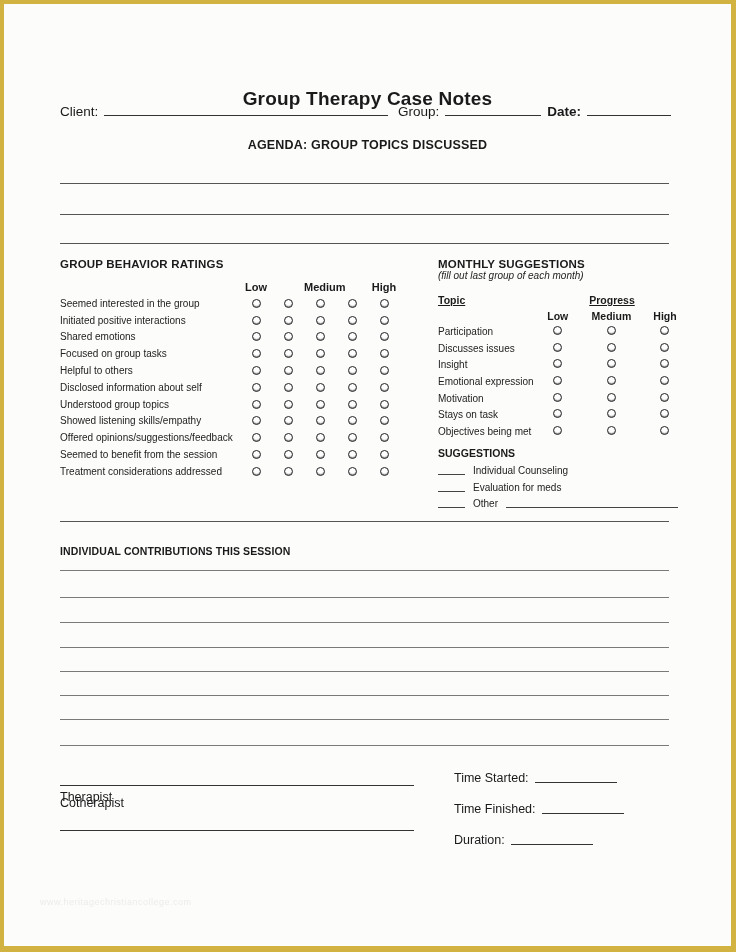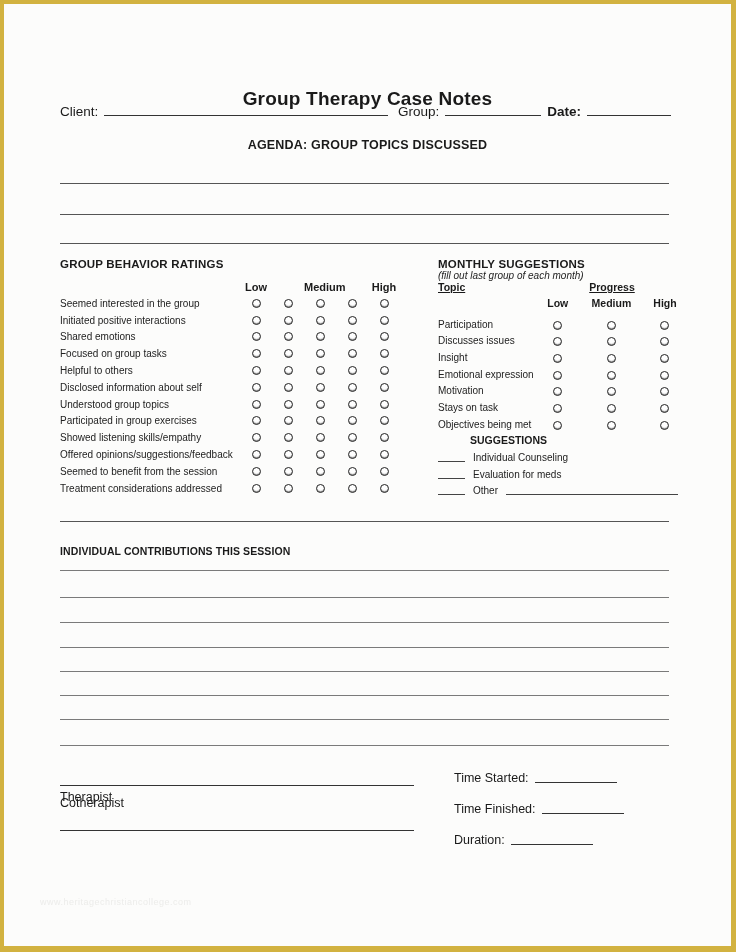--- a/index.html
+++ b/index.html
@@ -34,25 +34,25 @@
   .r-cells{display:flex;}
   .r-cell{width:32px;display:flex;justify-content:center;align-items:center;}
   .radio{width:7px;height:7px;border:1px solid #222;border-radius:50%;display:inline-block;
          box-shadow:inset 0 -1px 1px rgba(0,0,0,.45);background:#fff;}
   
   .m-head-row{display:flex;align-items:flex-end;}
   .m-topic-h{font-size:10.5px;font-weight:bold;text-decoration:underline;}
   .m-prog-h{font-size:10.5px;font-weight:bold;text-decoration:underline;margin-left:auto;width:160px;text-align:center;}
   .m-scale-row{display:flex;margin-left:93px;width:161px;}
   .m-scale-cell{width:53.6px;text-align:center;font-size:10.5px;font-weight:bold;}
-  .m-row{display:flex;align-items:flex-end;height:16.7px;}
+  .m-row{display:flex;align-items:flex-start;height:16.7px;}
   .m-label{width:93px;font-size:10px;color:#222;white-space:nowrap;}
   .m-cells{display:flex;}
   .m-cell{width:53.6px;display:flex;justify-content:center;align-items:center;}
-  .sug-head{font-size:10.5px;font-weight:bold;margin-top:3px;height:15px;display:flex;align-items:center;margin-left:32px;}
+  .sug-head{font-size:10.5px;font-weight:bold;margin-top:3px;height:15px;display:flex;align-items:center;}
   .sug-item{display:flex;align-items:flex-end;height:16.4px;font-size:10px;color:#222;}
   .sug-blank{width:27px;border-bottom:1px solid #444;margin:0 8px 2px 0;height:0;}
   .sug-tail{flex:1;border-bottom:1px solid #444;margin:0 4px 2px 8px;height:0;max-width:172px;}
   .contrib-head{font-size:10.5px;font-weight:bold;letter-spacing:.1px;}
   .foot-lbl{font-size:12.5px;}
   .t-row{display:flex;align-items:flex-end;}
   .t-line{width:82px;border-bottom:1.5px solid #333;height:0;margin:0 0 2px 6px;}
   .watermark{font-size:9px;color:#ececea;letter-spacing:.5px;}
 </style>
 </head>
@@ -223,40 +223,20 @@
             </div>
             <div class="r-cell">
               <span class="radio"></span>
             </div>
             <div class="r-cell">
               <span class="radio"></span>
             </div>
           </div>
         </div>
         <div class="r-row">
-          <span class="r-label">Participated in group exercises</span>
-          <div class="r-cells">
-            <div class="r-cell">
-              <span class="radio"></span>
-            </div>
-            <div class="r-cell">
-              <span class="radio"></span>
-            </div>
-            <div class="r-cell">
-              <span class="radio"></span>
-            </div>
-            <div class="r-cell">
-              <span class="radio"></span>
-            </div>
-            <div class="r-cell">
-              <span class="radio"></span>
-            </div>
-          </div>
-        </div>
-        <div class="r-row">
           <span class="r-label">Showed listening skills/empathy</span>
           <div class="r-cells">
             <div class="r-cell">
               <span class="radio"></span>
             </div>
             <div class="r-cell">
               <span class="radio"></span>
             </div>
             <div class="r-cell">
               <span class="radio"></span>
@@ -328,21 +308,21 @@
               <span class="radio"></span>
             </div>
           </div>
         </div>
       </div>
   </div>
 
   <div class="abs" style="top:254px;left:434px;width:254px;">
     <div class="sec-head">MONTHLY SUGGESTIONS</div>
     <div class="subtle">(fill out last group of each month)</div>
-    <div class="m-head-row" style="">
+    <div class="m-head-row" style="margin-top:13px;">
       <span class="m-topic-h">Topic</span>
       <span class="m-prog-h">Progress</span>
     </div>
     <div class="m-scale-row" style="margin-top:4px;">
       <span class="m-scale-cell">Low</span>
       <span class="m-scale-cell">Medium</span>
       <span class="m-scale-cell">High</span>
     </div>
     <div id="monthly-rows" style="margin-top:4px;">
         <div class="m-row">

